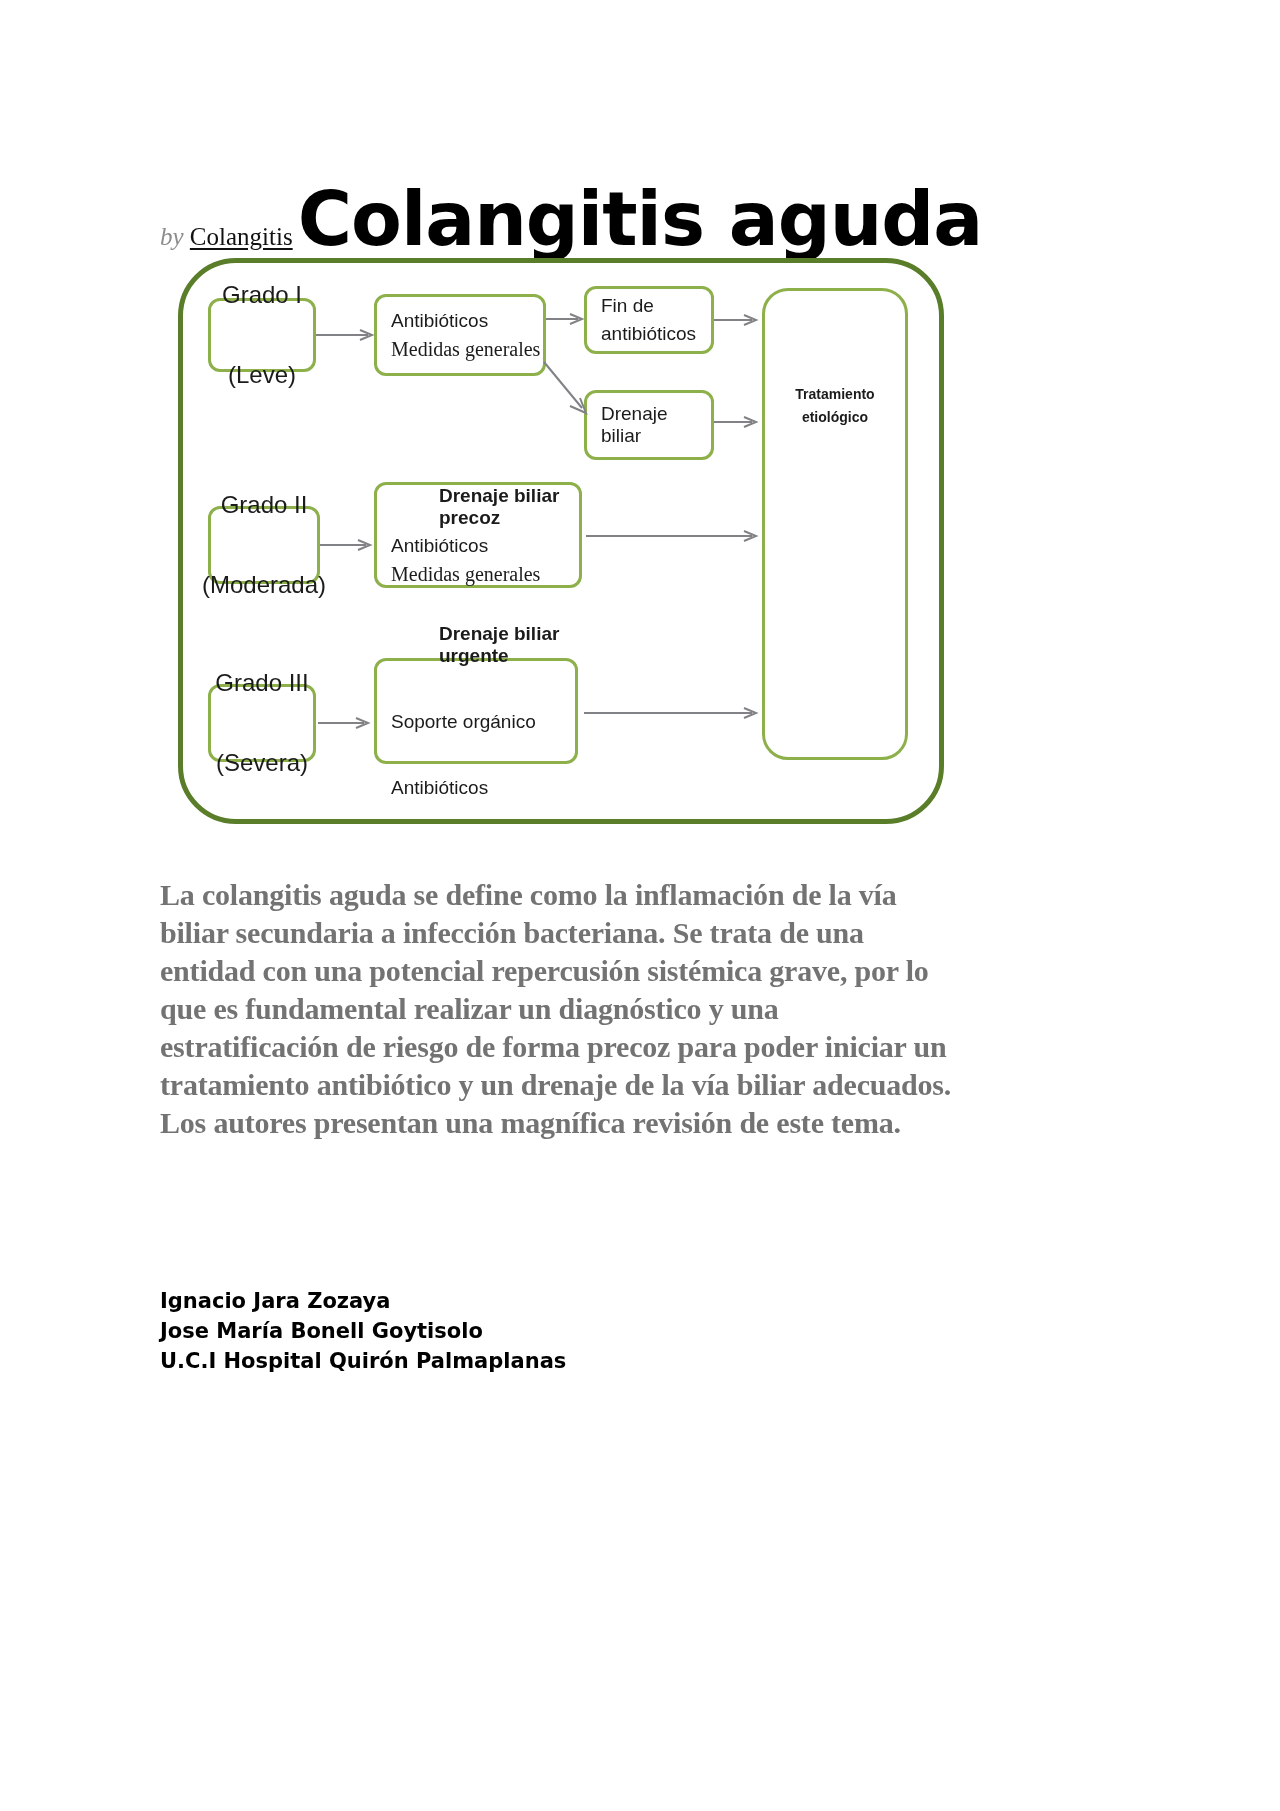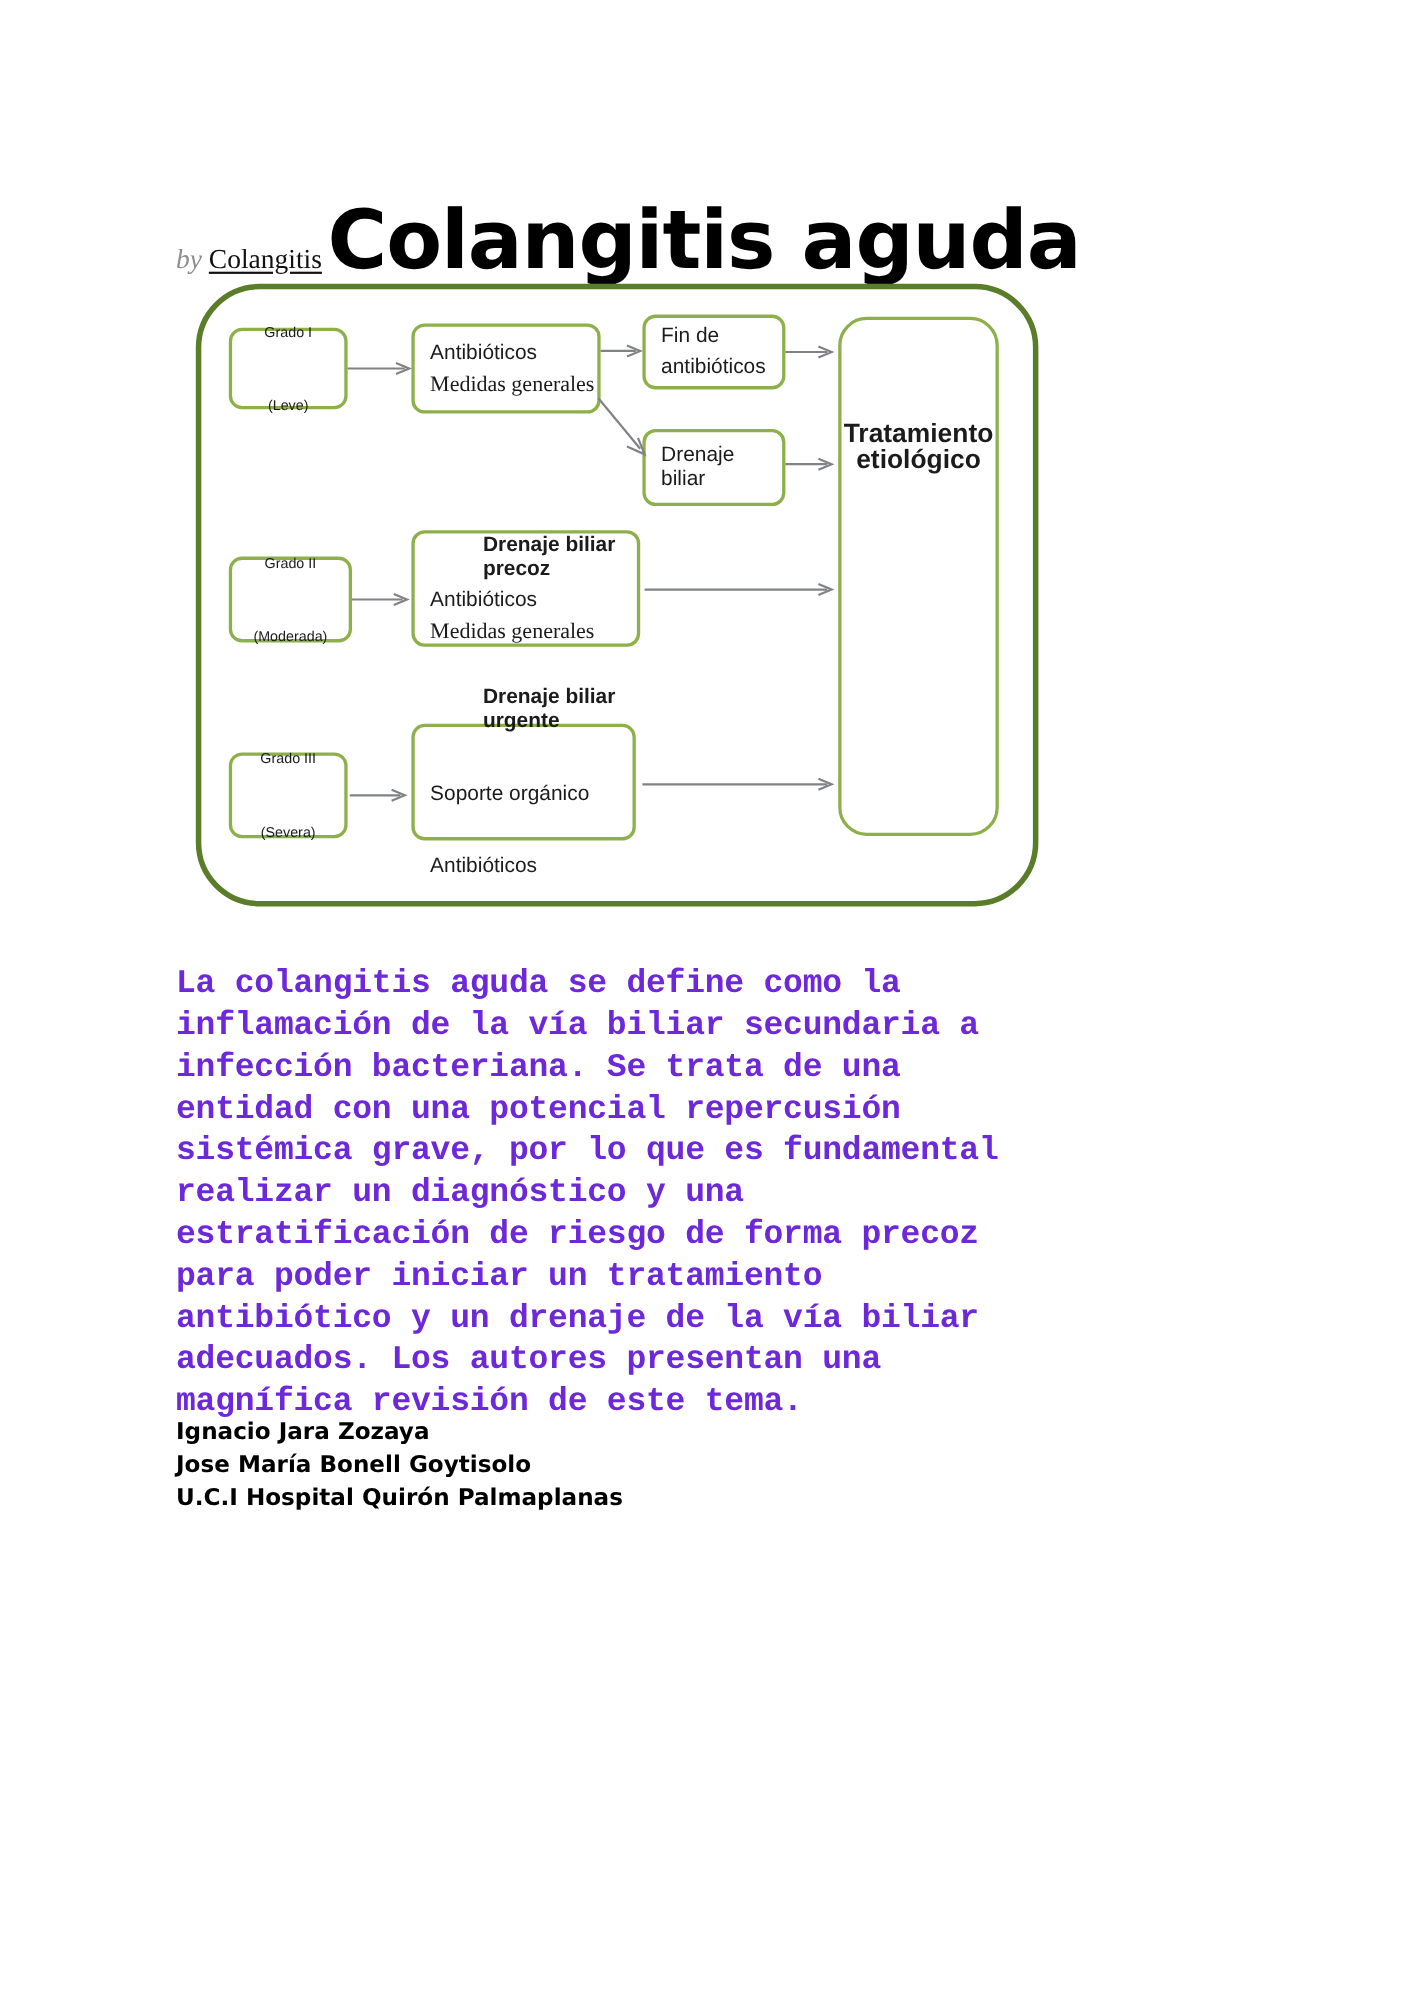--- a/index.html
+++ b/index.html
@@ -92,21 +92,21 @@
   }
   .node .ln {
     display: block;
   }
 
   
   .node.grade {
     align-items: center;
     text-align: center;
     font-family: "Liberation Sans", sans-serif;
-    font-size: 13px;
+    font-size: 24px;
     gap: 46px;
   }
   .node.grade .ln { padding: 3px 0; }
 
   
   .node.actions {
     align-items: flex-start;
     text-align: left;
     padding-left: 14px;
     font-size: 19px;
@@ -133,46 +133,46 @@
   #node-etio {
     left: 584px; top: 30px; width: 146px; height: 472px;
     border-radius: 26px;
     justify-content: flex-start;
     align-items: center;
     text-align: center;
     padding: 0;
   }
   #node-etio .etio-title {
     font-weight: bold;
-    font-size: 24px;
+    font-size: 14px;
     line-height: 23px;
     margin-top: 92px;
   }
   #node-etio .etio-body {
     font-size: 18px;
     line-height: 40px;
     margin-top: 74px;
     padding: 0 8px;
   }
 
   
   .arrow { position: absolute; }
   .arrow svg { display: block; overflow: visible; }
 
   
   .lead {
     position: absolute;
     left: 160px;
     top: 846px;
     width: 800px;
-    font-family: Liberation Mono, monospace;
+    font-family: Liberation Serif, serif;
     font-weight: bold;
     font-size: 30px;
     line-height: 38px;
-    color: #6d28d9;
+    color: #737373;
     letter-spacing: -0.2px;
   }
 
   
   .signature {
     position: absolute;
     left: 160px;
     top: 1286px;
     width: 700px;
     font-family: "DejaVu Sans", sans-serif;

